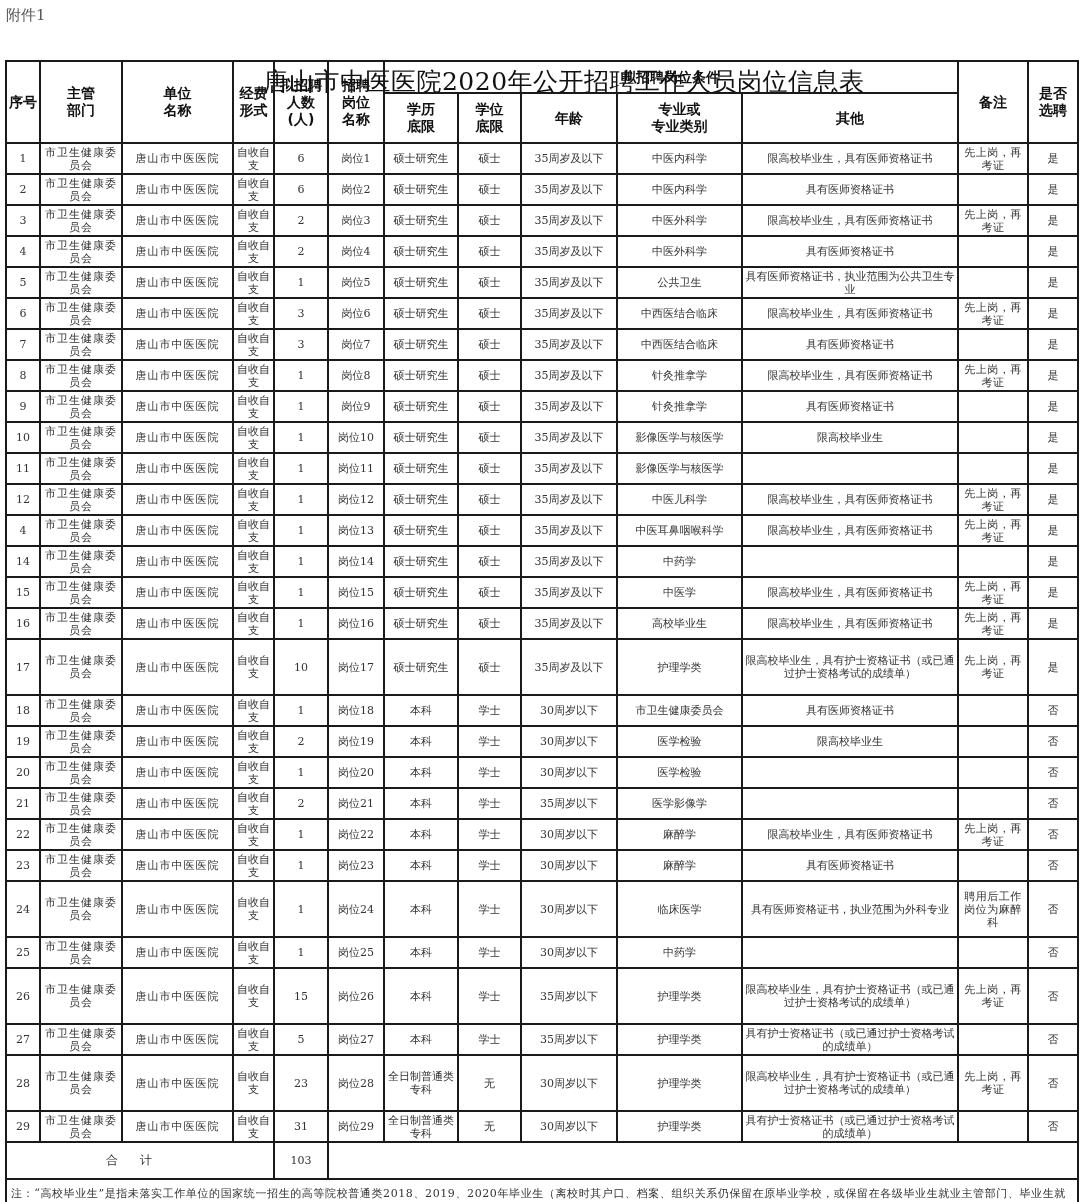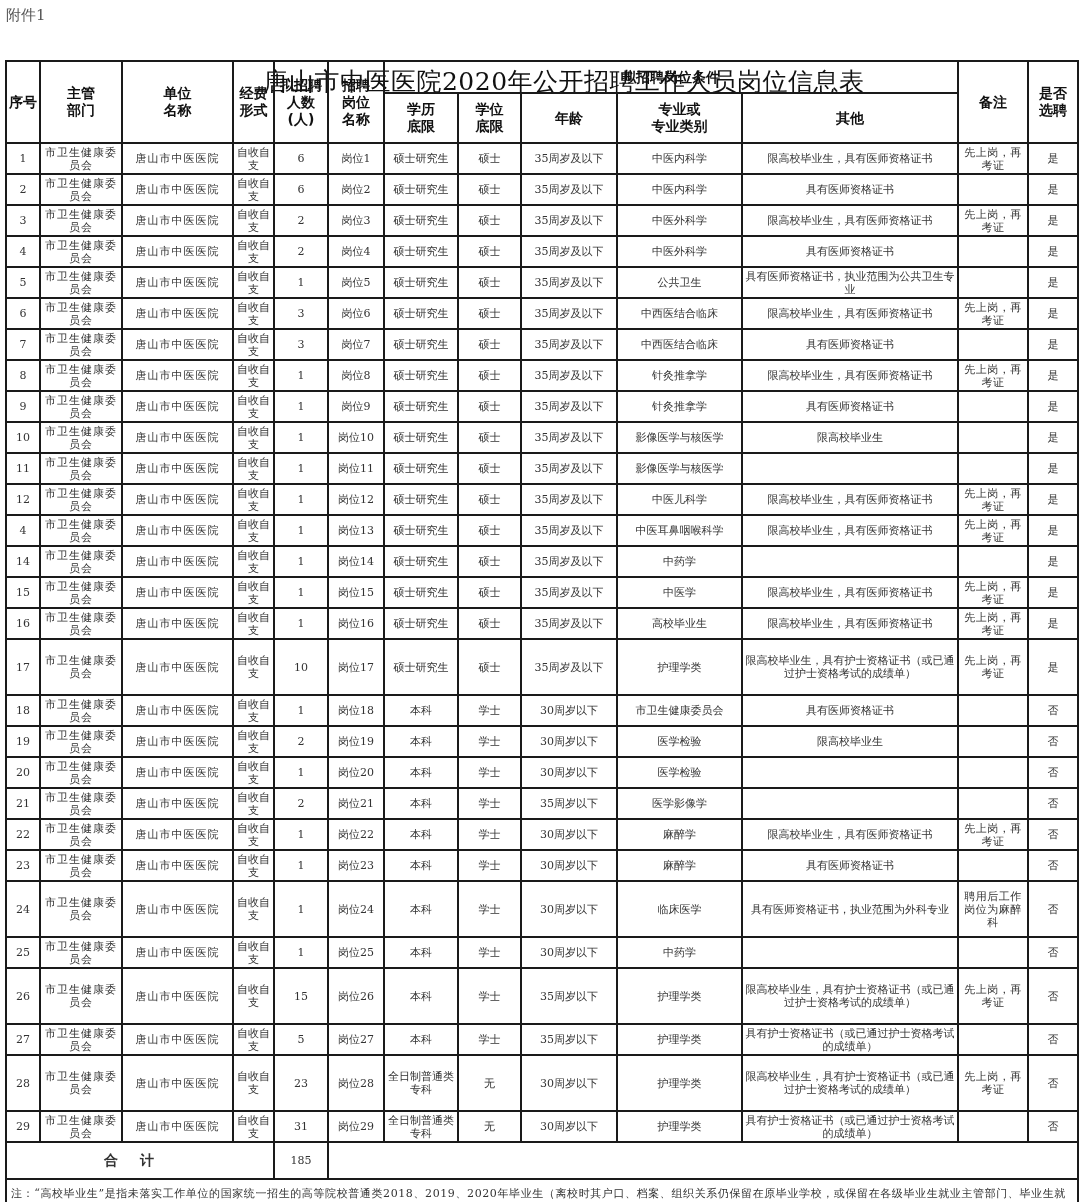--- a/index.html
+++ b/index.html
@@ -13,21 +13,21 @@
   tr.h1 { height:32px; }
   tr.h2 { height:50px; }
   tr.r { height:31px; }
   tr.r.tall { height:56px; }
   td.dept { font-size:11px; letter-spacing:1px; line-height:12px; }
   td.fund { font-size:12px; line-height:12px; letter-spacing:0; }
   td.num { font-size:12px; }
   td.notec { font-size:11px; line-height:12px; text-align:left; letter-spacing:0.5px; }
   td.other { font-size:11px; line-height:13px;margin-left:32px; }
   tr.total { height:37px; }
-  tr.total td.tl { font-family:"DejaVu Sans", sans-serif; font-weight:bold; font-size:14px; letter-spacing:22px; }
+  tr.total td.tl { font-family:"DejaVu Sans", sans-serif; font-weight:normal; font-size:12px; letter-spacing:22px; }
   tr.foot { height:46px; }
   tr.foot td { text-align:left; font-size:11px; line-height:17px; padding:2px 4px; letter-spacing:0.6px; color:#333; }
 </style>
 </head>
 <body>
 
 <div class="attach">附件1</div>
 <div class="title">唐山市中医医院2020年公开招聘工作人员岗位信息表</div>
 
 <table class="grid">
@@ -499,20 +499,20 @@
         <td>30周岁以下</td>
         <td>护理学类</td>
         <td class="other">具有护士资格证书（或已通过护士资格考试的成绩单）</td>
         <td class="notec"></td>
         <td>否</td>
       </tr>
     </tbody>
   <tfoot>
     <tr class="total">
       <td colspan="4" class="tl">合计</td>
-      <td class="num">185</td>
+      <td class="num">103</td>
       <td colspan="8"></td>
     </tr>
     <tr class="foot">
       <td colspan="13">注：“高校毕业生”是指未落实工作单位的国家统一招生的高等院校普通类2018、2019、2020年毕业生（离校时其户口、档案、组织关系仍保留在原毕业学校，或保留在各级毕业生就业主管部门、毕业生就业指导服务中心、各级人才交流服务机构和各级公共就业服务机构）。</td>
     </tr>
   </tfoot>
 </table>
 
 </body></html>

